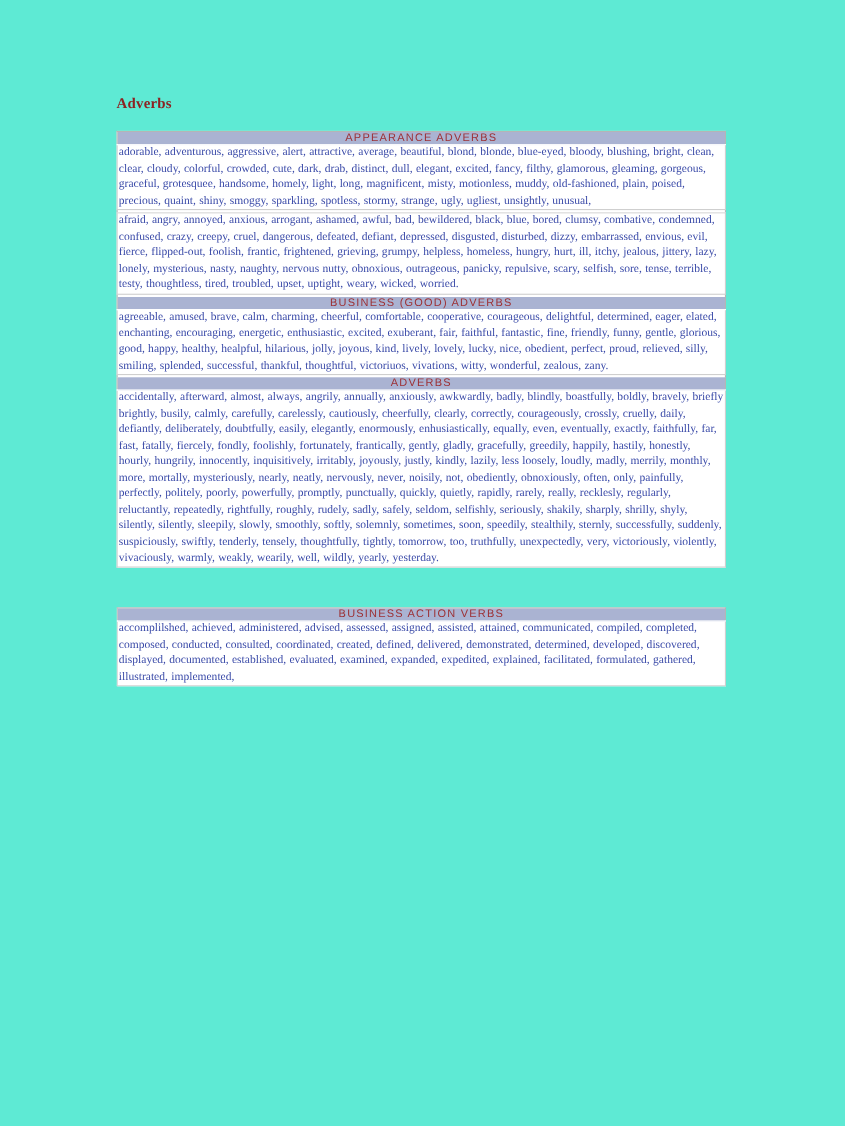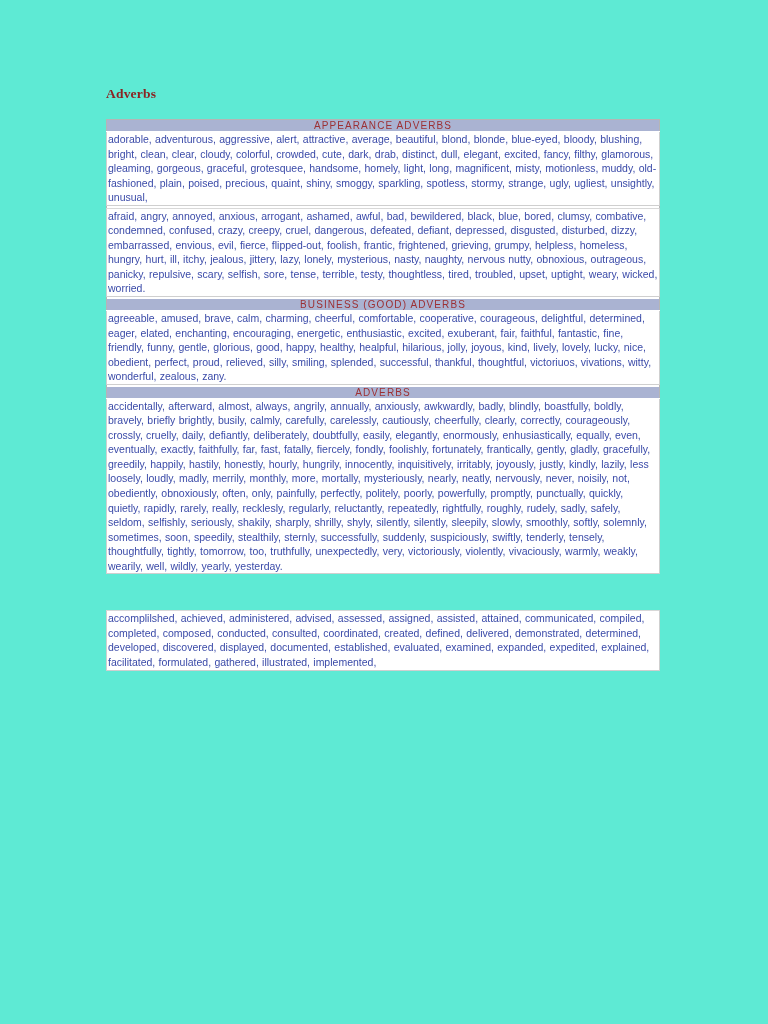--- a/index.html
+++ b/index.html
@@ -74,21 +74,21 @@
   }
 
   .words-cell {
     padding: 1px 2px 2px 1px;
     background: #ffffff;
     border: 1px solid #cfcfcf;
     border-top: 1px solid #d8d8d8;
   }
 
   .words {
-    font-family: Liberation Sans, sans-serif;
+    font-family: Liberation Serif, serif;
     font-size: 10.5px;
     line-height: 14.55px;
     color: #3a4aa8;
     text-align: left;
     word-spacing: 0.4px;
     padding: 0 1px;
     margin: 0;
   }
 
   
@@ -164,20 +164,23 @@
     </table>
 
     <div class="block-gap"></div>
 
     <div class="heading-gap"></div>
 
     <div class="clipped">
       <table class="wordtable">
         <tbody>
           <tr>
+            <td class="cat-header">BUSINESS ACTION VERBS</td>
+          </tr>
+          <tr>
             <td class="words-cell">
               <div class="words">accomplilshed, achieved, administered, advised, assessed, assigned, assisted, attained, communicated, compiled, completed, composed, conducted, consulted, coordinated, created, defined, delivered, demonstrated, determined, developed, discovered, displayed, documented, established, evaluated, examined, expanded, expedited, explained, facilitated, formulated, gathered, illustrated, implemented,</div>
             </td>
           </tr>
         </tbody>
       </table>
     </div>
 
   </div>
 </div>

